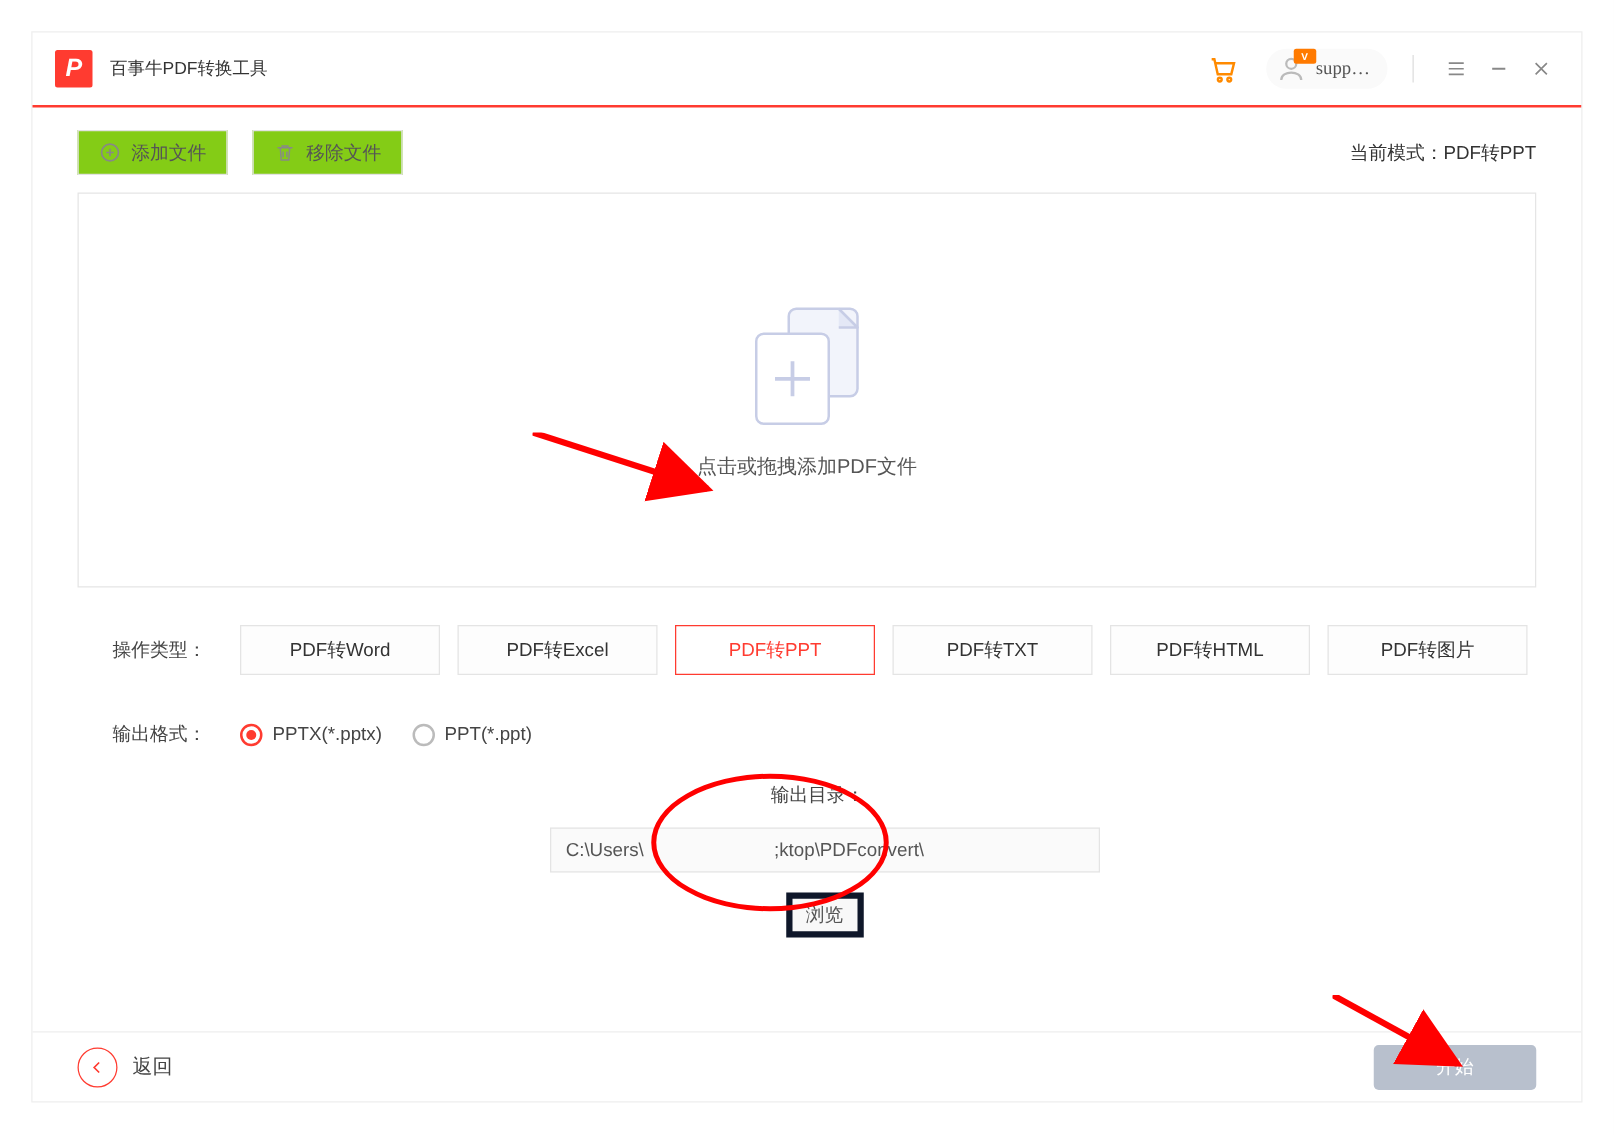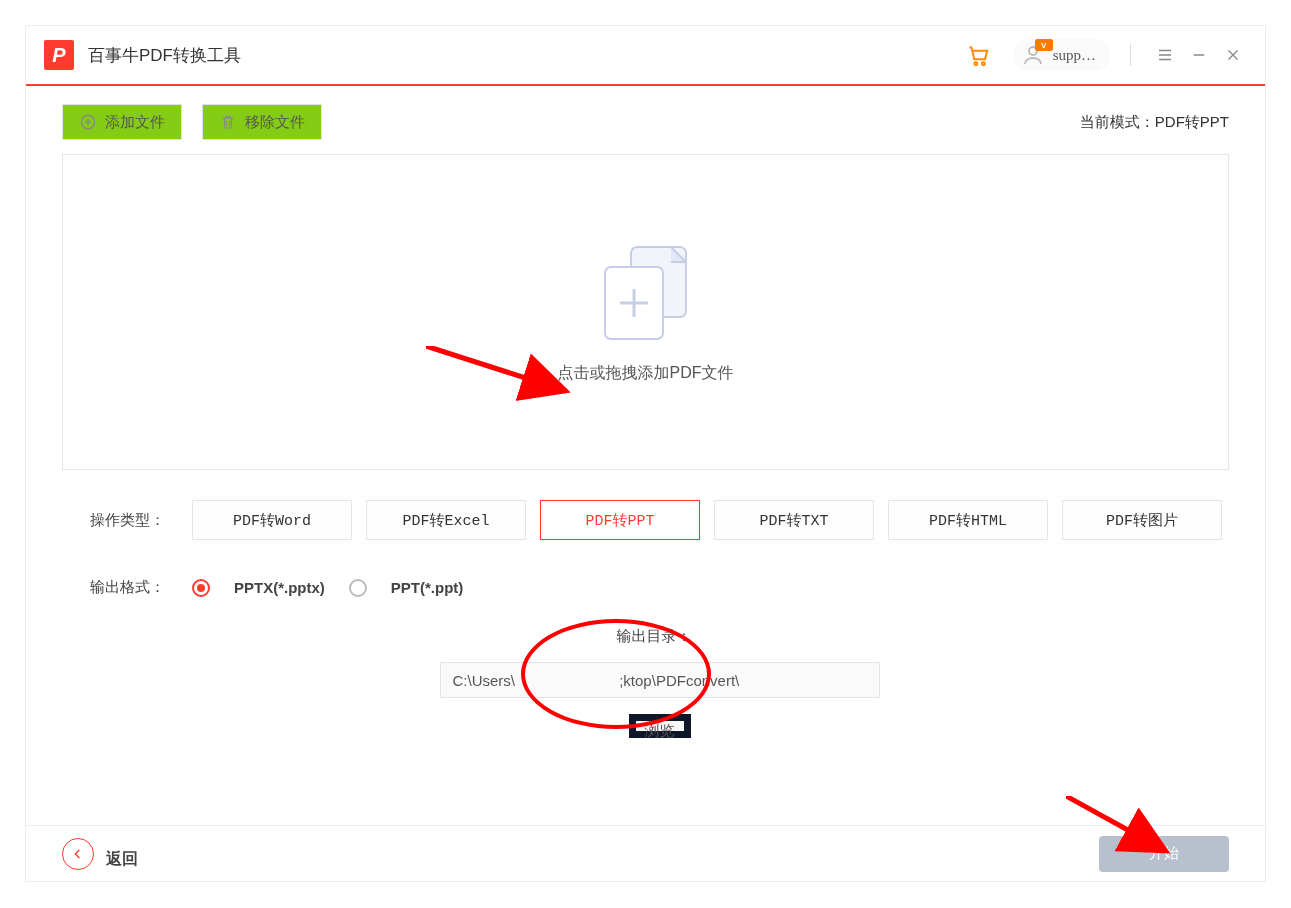--- a/index.html
+++ b/index.html
@@ -19,21 +19,21 @@
     display: flex;
     align-items: center;
     padding: 0 18px;
     border-bottom: 2px solid #ff3b30;
     gap: 14px;
   }
   .logo-icon {
     width: 30px; height: 30px; background:#ff3b30; border-radius:2px; color:#fff;
     display:flex; align-items:center; justify-content:center; font-weight:bold; font-size:20px; font-style:italic;
   }
-  .app-title { font-size:17px; color:#333; }
+  .app-title { font-size:14px; color:#333; }
   .tb-right { margin-left:auto; display:flex; align-items:center; gap:6px; }
 
   .cart-icon { width:30px; height:30px; display:flex; align-items:center; justify-content:center; color:#ff8a00; cursor:pointer; }
   .user-chip {
     display:flex; align-items:center; gap:8px;
     background:#fafafa; border-radius:16px; padding:2px 14px 2px 8px; height:32px;
     margin-left:14px;
   }
   .avatar { position:relative; width:24px; height:24px; color:#bbb; }
   .vip-badge { position:absolute; top:-4px; right:-8px; width:18px; height:12px; background:#ff7a00; color:#fff; font-size:8px; border-radius:2px; display:flex; align-items:center; justify-content:center; font-weight:bold; }
@@ -57,48 +57,48 @@
     margin:14px 36px 0 36px; height:316px; border:1px solid #e5e5e5;
     display:flex; flex-direction:column; align-items:center; justify-content:center;
     position:relative; cursor:pointer;
   }
   .drop-text { margin-top:22px; font-size:16px; color:#555; }
 
   
   .options { margin:30px 36px 0 36px; }
   .row { display:flex; align-items:center; gap:16px; margin-bottom:30px;margin-left:28px; }
   .row-label { width:86px; font-size:15px; color:#444; }
-  .type-btns { display:flex; gap:14px;font-family:Liberation Mono, monospace; }
+  .type-btns { display:flex; gap:14px; }
   .type-btn {
     width:160px; height:40px; border:1px solid #e4e4e4; background:#fdfdfd;
     display:flex; align-items:center; justify-content:center; font-size:15px; color:#333; cursor:pointer;
   }
   .type-btn.selected { border-color:#ff3b30; color:#ff3b30; background:#fff; }
 
-  .radio { display:flex; align-items:center; gap:24px; margin-right:24px; cursor:pointer;font-weight:bold; }
+  .radio { display:flex; align-items:center; gap:8px; margin-right:24px; cursor:pointer; }
   .radio-dot { width:18px; height:18px; border:2px solid #bbb; border-radius:50%; display:flex; align-items:center; justify-content:center; }
   .radio.selected .radio-dot { border-color:#ff3b30; }
   .radio.selected .radio-dot::after { content:""; width:8px; height:8px; background:#ff3b30; border-radius:50%; }
   .radio-label { font-size:15px; color:#444; }
 
   .path-input {
     width:440px; height:36px; border:1px solid #e4e4e4; background:#fafafa;
     padding:0 12px; font-size:15px; color:#555;
   }
   .browse-btn {
-    width:62px; height:24px; border:7px solid #0f172a; background:#f8f8f8;
+    width:62px; height:36px; border:5px solid #0f172a; background:#f8f8f8;
     font-size:15px; color:#555; cursor:pointer;
   }
 
   
   .footer {
     position:absolute; left:0; right:0; bottom:0; height:56px; border-top:1px solid #eee;
     display:flex; align-items:center; padding:0 36px;
   }
-  .back-btn { display:flex; align-items:flex-end; gap:12px; color:#444; cursor:pointer;font-weight:bold; }
+  .back-btn { display:flex; align-items:center; gap:12px; color:#444; cursor:pointer; }
   .back-circle { width:32px; height:32px; border:1.5px solid #ff3b30; border-radius:50%; display:flex; align-items:center; justify-content:center; color:#ff3b30; }
   .start-btn {
     margin-left:auto; width:130px; height:36px; border:none; border-radius:4px;
     background:#b8c0cd; color:#fff; font-size:15px; cursor:pointer;text-align:center;
   }
 
   
   .anno { position:absolute; pointer-events:none; }
   .anno-ellipse {
     border:4px solid #ff0000; border-radius:50%;

